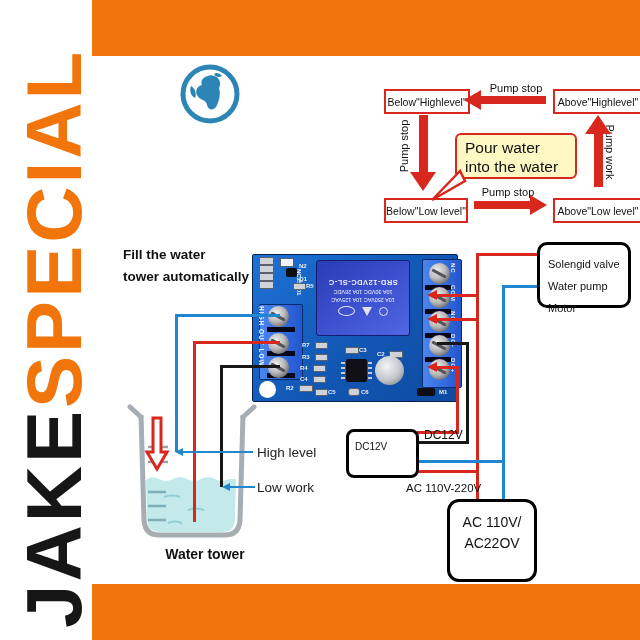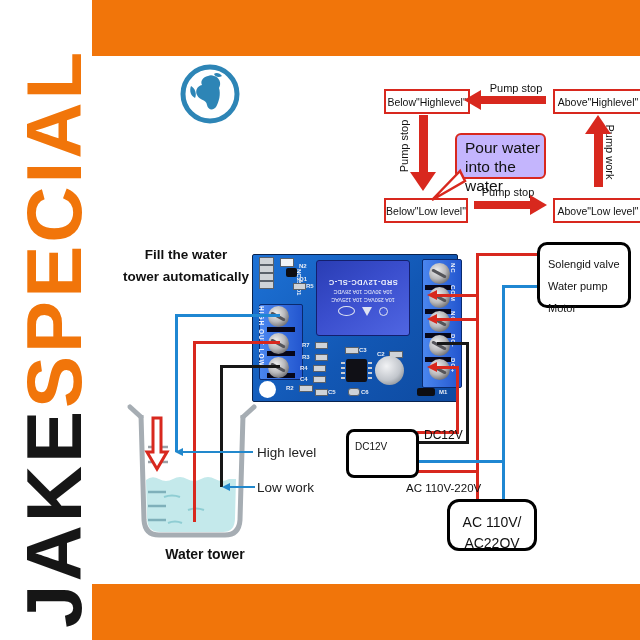--- a/index.html
+++ b/index.html
@@ -85,31 +85,31 @@
   <div class="tri" style="left:410px;top:172px;border-left:13px solid transparent;border-right:13px solid transparent;border-top:19px solid #d8281e;"></div>
 
   <div class="flabel" style="left:478px;top:186px;width:60px;">Pump stop</div>
   <div class="shaft" style="left:474px;top:201px;width:56px;height:8px;"></div>
   <div class="tri" style="left:530px;top:195px;border-top:10px solid transparent;border-bottom:10px solid transparent;border-left:17px solid #d8281e;"></div>
 
   <div class="flabel" style="left:578px;top:146px;width:64px;transform:rotate(90deg);">Pump work</div>
   <div class="shaft" style="left:594px;top:134px;width:9px;height:53px;"></div>
   <div class="tri" style="left:585px;top:115px;border-left:13px solid transparent;border-right:13px solid transparent;border-bottom:19px solid #d8281e;"></div>
 
-  <div class="abs" style="left:455px;top:133px;width:91px;height:46px;background:#c4b5fd;
+  <div class="abs" style="left:455px;top:133px;width:122px;height:46px;background:#fef9c3;
        border:2.5px solid #d8281e;border-radius:6px;z-index:6;font-size:15.5px;line-height:19px;
        padding:3px 0 0 8px;box-sizing:border-box;">
     <div>Pour water</div>
     <div>into the water</div>
   </div>
   <svg class="abs" style="left:426px;top:168px;z-index:7;" width="42" height="36" viewBox="0 0 42 36">
     <path d="M34,3 L6,32 L39,13 Z" fill="#ffffff" stroke="#d8281e" stroke-width="2.5"></path>
   </svg>
 
-  <div class="abs b" style="left:123px;top:244px;font-size:13.5px;line-height:22px;text-align:center;">
+  <div class="abs b" style="left:123px;top:244px;font-size:13.5px;line-height:22px;">
     <div>Fill the water</div>
     <div>tower automatically</div>
   </div>
 
   <svg class="abs" style="left:126px;top:402px;z-index:2;" width="132" height="152" viewBox="0 0 132 152">
     <path d="M20,78 Q26,73 33,77 T47,77 T61,77 T75,77 T89,77 T103,77 L110,77 L109,116 Q109,130 97,130 L34,130 Q21,130 21,116 Z" fill="#c4e9eb"></path>
     <line x1="4" y1="5" x2="15" y2="15" stroke="#a6adb3" stroke-width="5" stroke-linecap="round"></line>
     <line x1="128" y1="5" x2="117" y2="15" stroke="#a6adb3" stroke-width="5" stroke-linecap="round"></line>
     <path d="M15,13 L18,118 Q19,133 33,133 L99,133 Q113,133 114,118 L117,13" fill="none" stroke="#a6adb3" stroke-width="5" stroke-linejoin="round"></path>
     <line x1="22" y1="45" x2="42" y2="45" stroke="#9aa1a7" stroke-width="2.5"></line>
@@ -238,19 +238,19 @@
        font-size:11px;line-height:22px;padding:8px 0 0 8px;box-sizing:border-box;">
     <div>Solengid valve</div>
     <div>Water pump Motor</div>
   </div>
   <div class="rbox" style="left:346px;top:429px;width:73px;height:49px;border-radius:8px;
        font-size:10px;line-height:16px;padding:7px 0 0 6px;box-sizing:border-box;">
     <div>DC12V</div>
   </div>
   <div class="abs" style="left:424px;top:428px;font-size:12px;z-index:6;">DC12V</div>
   <div class="abs" style="left:406px;top:482px;font-size:11.5px;z-index:6;">AC 110V-220V</div>
-  <div class="rbox" style="left:447px;top:499px;width:90px;height:52px;border-radius:12px;border-width:3.5px;
+  <div class="rbox" style="left:447px;top:499px;width:90px;height:83px;border-radius:12px;border-width:3.5px;
        font-size:14px;line-height:21px;padding-top:10px;text-align:center;box-sizing:border-box;">
     <div>AC 110V/</div>
     <div>AC22OV</div>
   </div>
 
 </div>
 
 </body></html>

